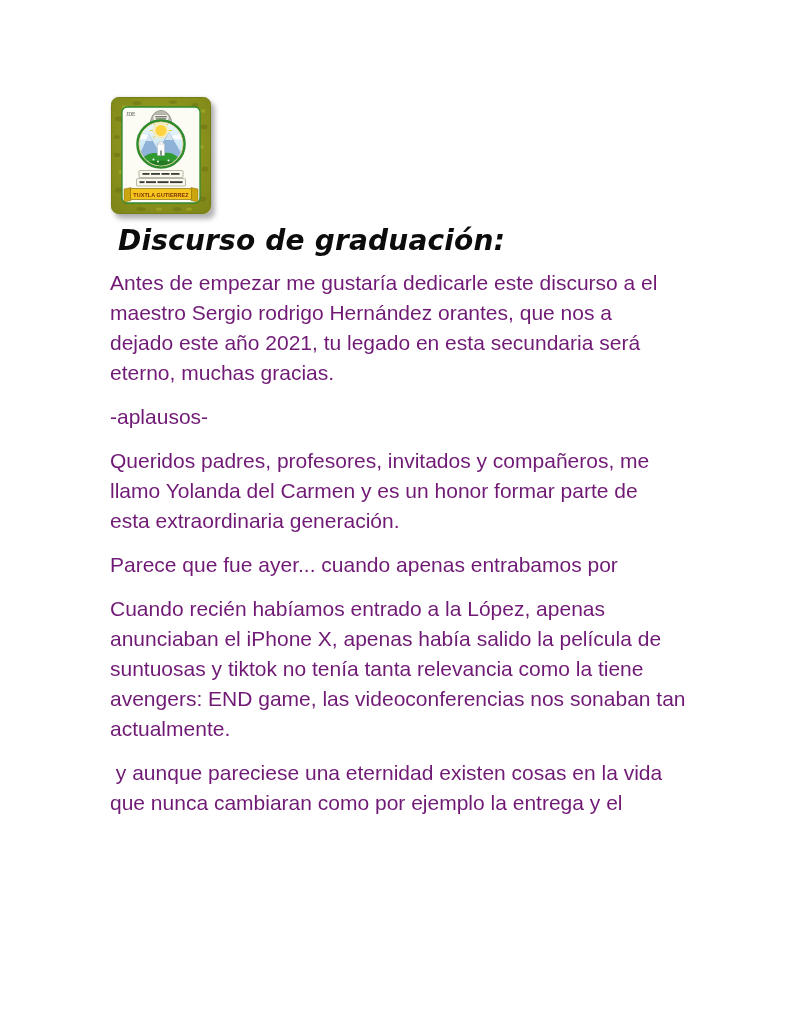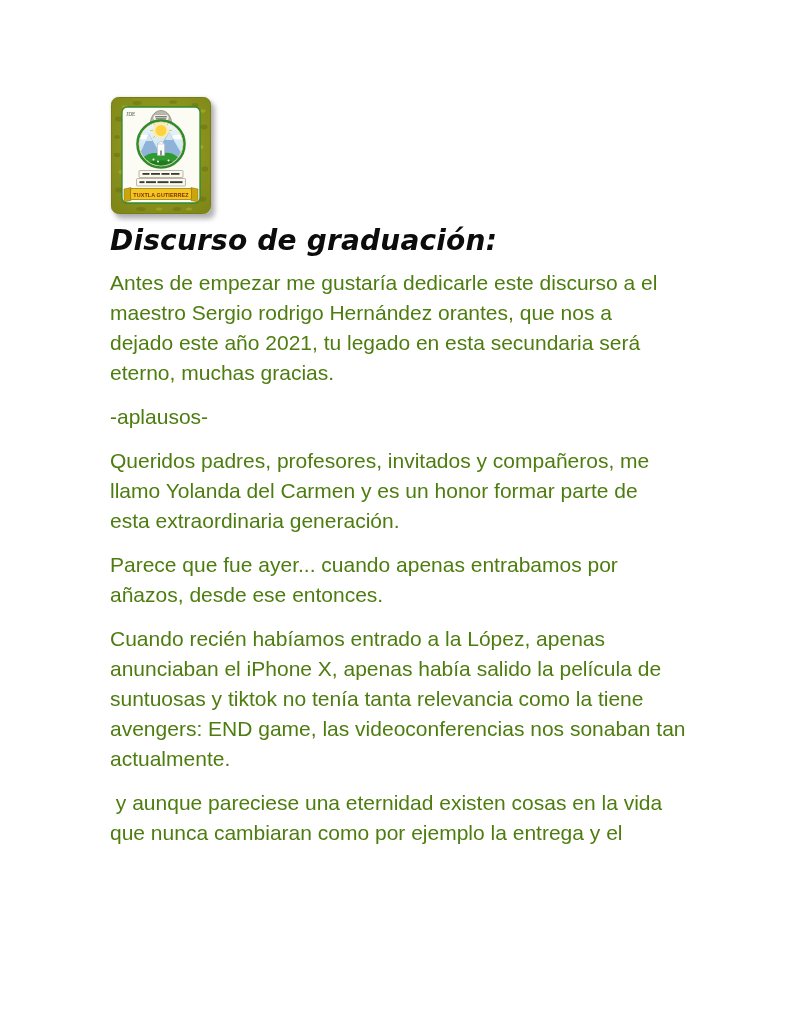--- a/index.html
+++ b/index.html
@@ -26,34 +26,34 @@
     box-shadow: 4px 5px 5px rgba(120,120,120,0.55), 0 0 3px rgba(170,170,170,0.45);
   }
   .logo svg { display: block; width: 100%; height: 100%; }
   .content {
     position: absolute;
     left: 110px;
     top: 224px;
     width: 575px;
   }
   .title {
-    margin: 0 0 10px 0;
+    margin: 0 0 10px 8px;
     font-family: "DejaVu Sans", sans-serif;
     font-style: italic;
     font-weight: bold;
     font-size: 28px;
     line-height: 34px;
     color: #0c0c0c;
     letter-spacing: 0.2px;
   }
   .para {
     margin: 0 0 14px 0;
     font-size: 21px;
     line-height: 30px;
-    color: #4d7c0f;
+    color: #701a75;
   }
   .line {
     white-space: pre;
   }
   .crest-banner-text {
     font-family: "Liberation Sans", sans-serif;
     font-weight: bold;
   }
 </style>
 </head>
@@ -193,21 +193,20 @@
     </div>
 
     <div class="para">
       <div class="line">Queridos padres, profesores, invitados y compañeros, me</div>
       <div class="line">llamo Yolanda del Carmen y es un honor formar parte de</div>
       <div class="line">esta extraordinaria generación.</div>
     </div>
 
     <div class="para">
       <div class="line">Parece que fue ayer... cuando apenas entrabamos por</div>
-      <div class="line">añazos, desde ese entonces.</div>
     </div>
 
     <div class="para">
       <div class="line">Cuando recién habíamos entrado a la López, apenas</div>
       <div class="line">anunciaban el iPhone X, apenas había salido la película de</div>
       <div class="line">suntuosas y tiktok no tenía tanta relevancia como la tiene</div>
       <div class="line">avengers: END game, las videoconferencias nos sonaban tan</div>
       <div class="line">actualmente.</div>
     </div>
 

